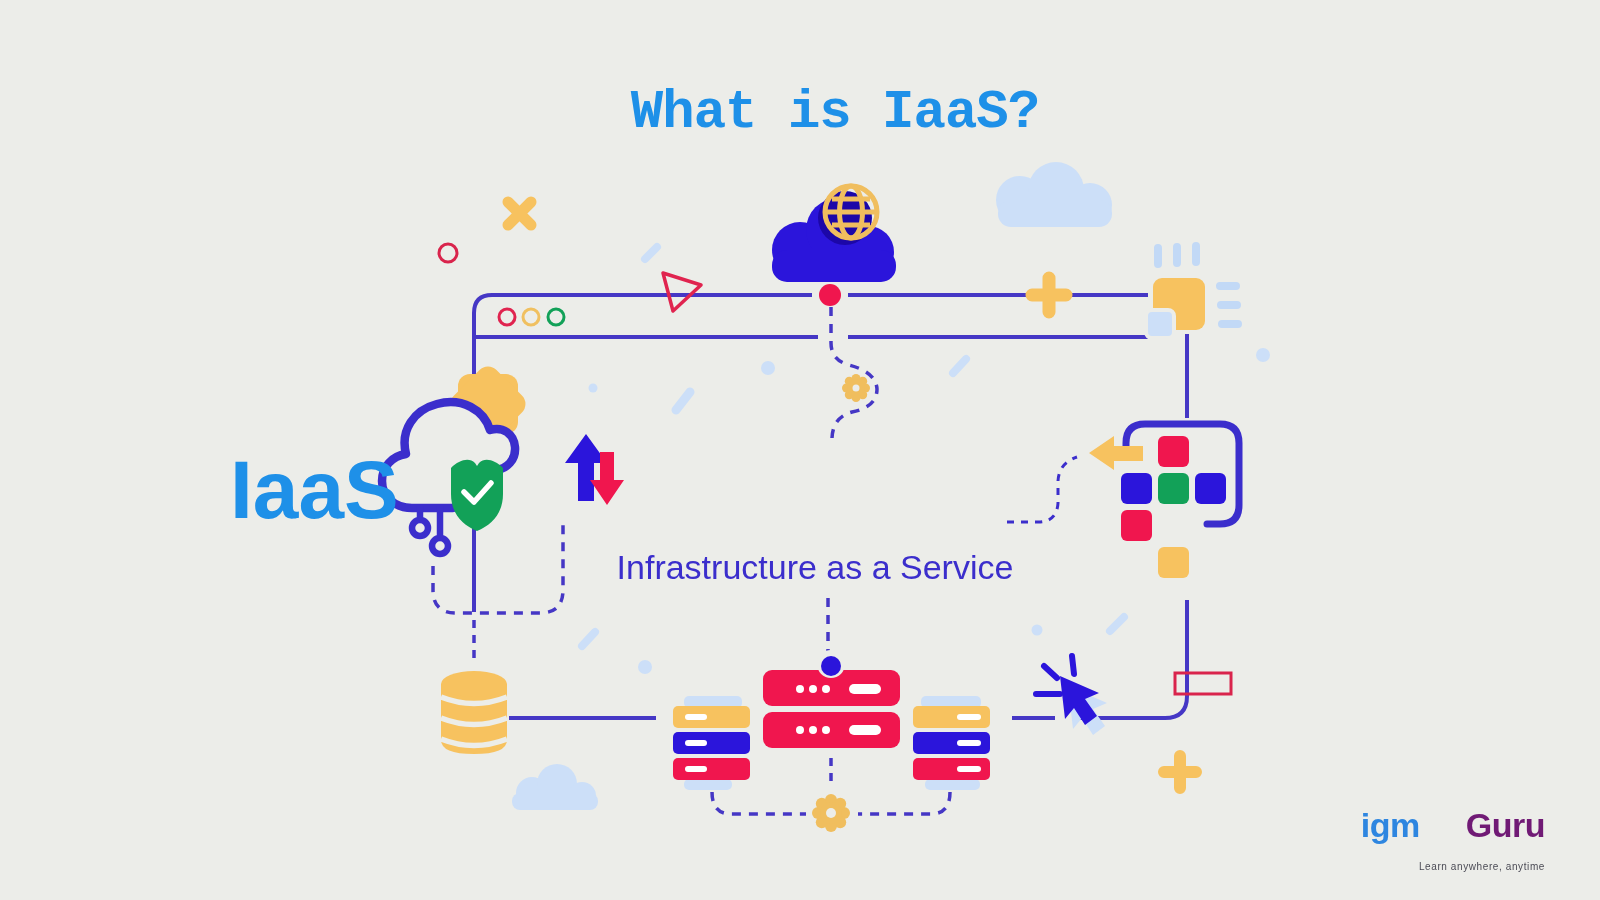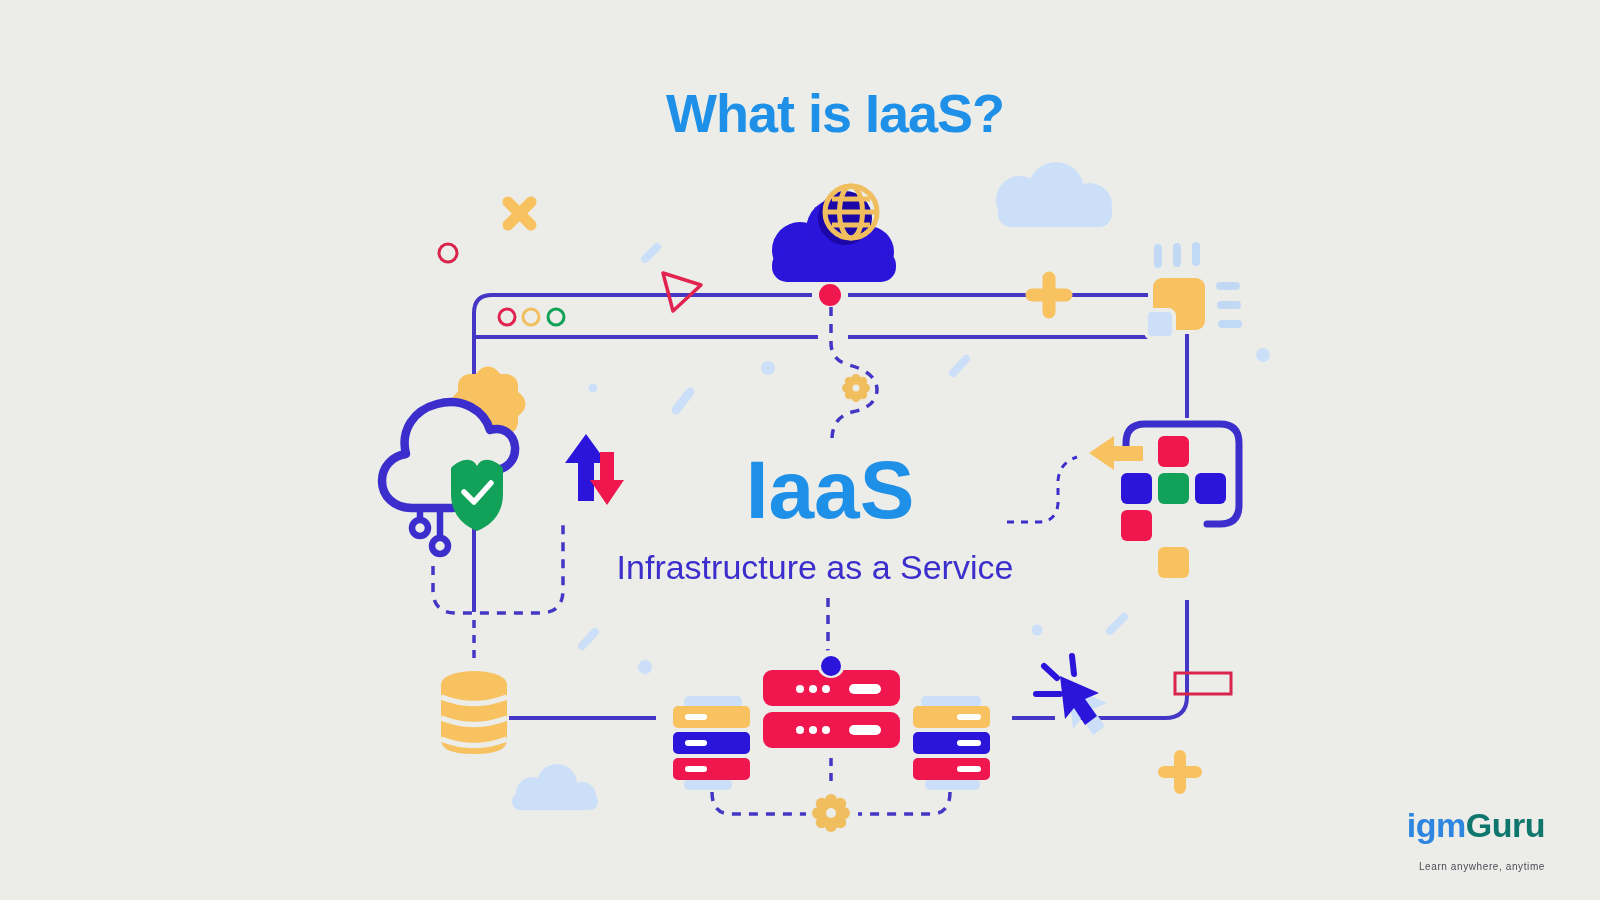--- a/index.html
+++ b/index.html
@@ -1,28 +1,28 @@
 <!DOCTYPE html>
 <html><head>
 <meta charset="utf-8">
 <style>
   html,body{margin:0;padding:0;background:#ECEDE9;}
   .stage{position:relative;width:1600px;height:900px;background:#ECEDE9;overflow:hidden;
          font-family:"Liberation Sans",sans-serif;}
   .art{position:absolute;left:0;top:0;}
   .page-title{position:absolute;left:235px;top:82px;width:1200px;text-align:center;
-              font-size:54px;font-weight:700;color:#1E90E8;letter-spacing:-1px;}
-  .iaas-acronym{position:absolute;left:230px;top:443px;width:1200px;text-align:center;
+              font-size:54px;font-weight:700;color:#1E90E8;letter-spacing:-1px;font-family:Liberation Mono, monospace;}
+  .iaas-acronym{position:absolute;left:230px;top:443px;width:1200px;
               font-size:82px;font-weight:700;color:#1E90E8;letter-spacing:0px;}
   .iaas-full{position:absolute;left:215px;top:548px;width:1200px;text-align:center;
               font-size:34px;font-weight:400;color:#3B2ECC;}
   .logo{position:absolute;right:55px;bottom:28px;text-align:right;line-height:1;}
   .logo .wordmark{font-size:34px;font-weight:700;letter-spacing:-0.5px;}
   .logo .igm{color:#2E86E0;text-align:center;}
-  .logo .guru{color:#0f766e;}
+  .logo .guru{color:#701a75;margin-left:46px;}
   .logo .tagline{font-size:10px;font-weight:400;color:#4B4B55;letter-spacing:0.6px;margin-top:20px;}
 </style>
 </head>
 <body>
 
 <div class="stage">
 
   <svg class="art" width="1600" height="900" viewBox="0 0 1600 900">
 
     <g>

